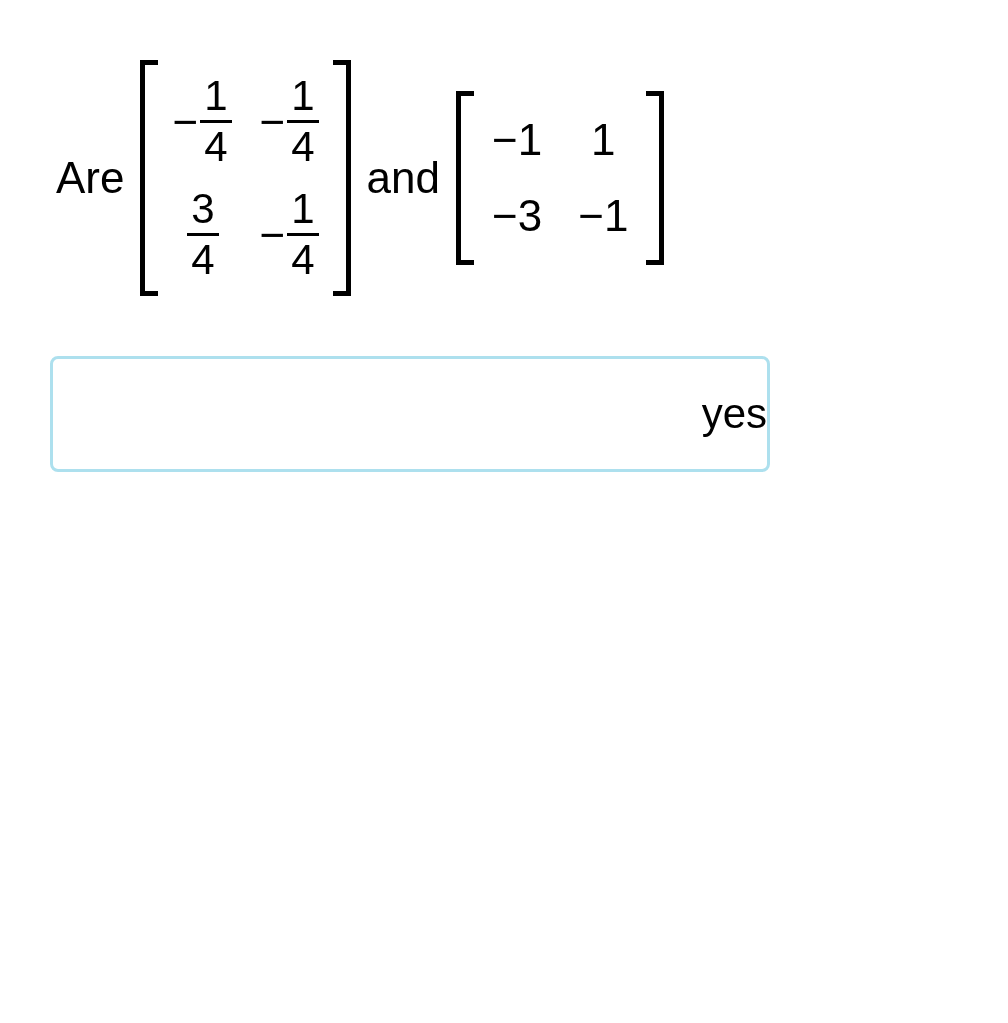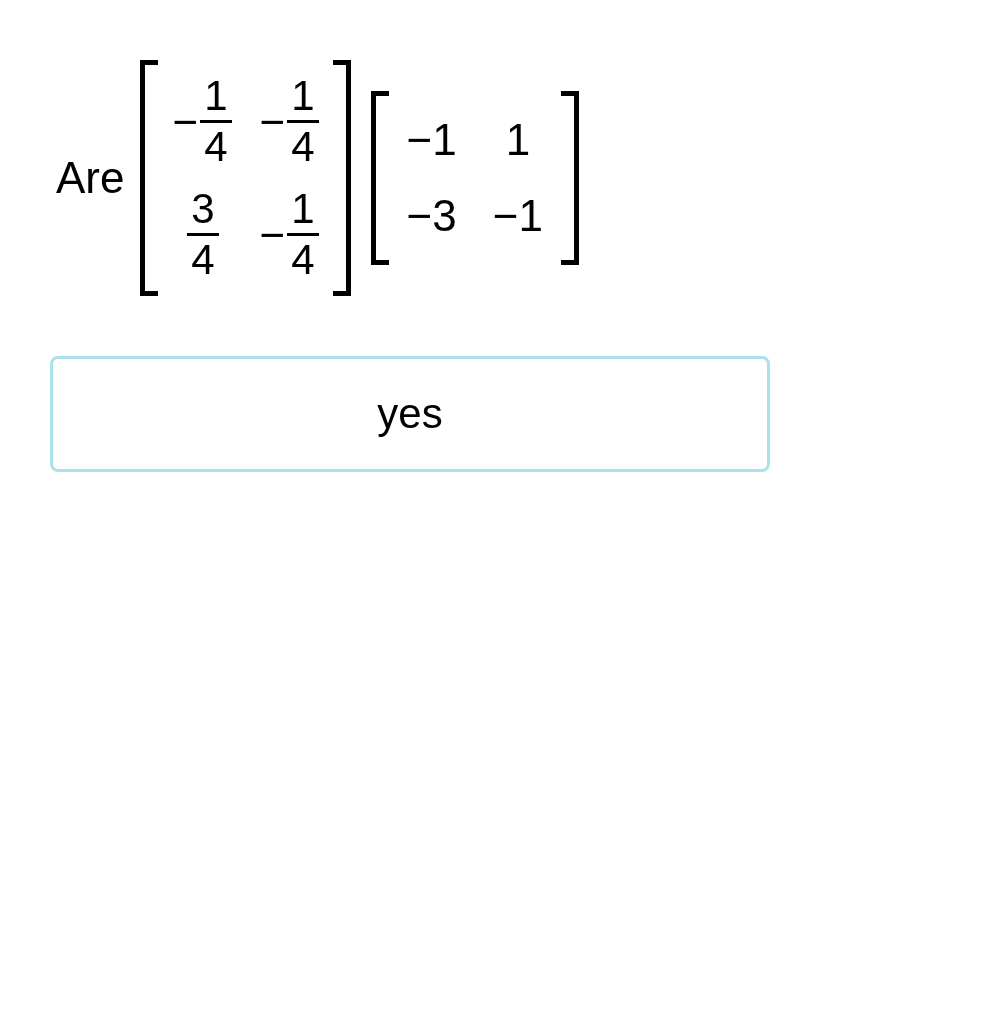--- a/index.html
+++ b/index.html
@@ -104,21 +104,21 @@
     margin-top: 10px;
   }
 
   .answers {
     margin-top: 60px;
     width: 720px;
   }
   .answer-btn {
     display: flex;
     align-items: center;
-    justify-content: center;
+    justify-content: flex-end;
     height: 110px;
     border: 3px solid #ade0ee;
     border-radius: 8px;
     font-size: 42px;
     margin-bottom: 40px;
     cursor: pointer;
     user-select: none;
     background: #fff;
   }
 </style>
@@ -171,20 +171,21 @@
             </span>
           </span>
         </span>
         <span class="bracket bracket-right">
           <span class="top"></span>
             <span class="v"></span>
             <span class="bot"></span>
         </span>
       </span>
 
+      <span class="word">and</span>
 
       <span class="matrix">
         <span class="bracket bracket-left">
           <span class="top"></span>
             <span class="v"></span>
             <span class="bot"></span>
         </span>
         <span class="matrix-body small">
           <span class="cell int">−1</span>
           <span class="cell int">1</span>

